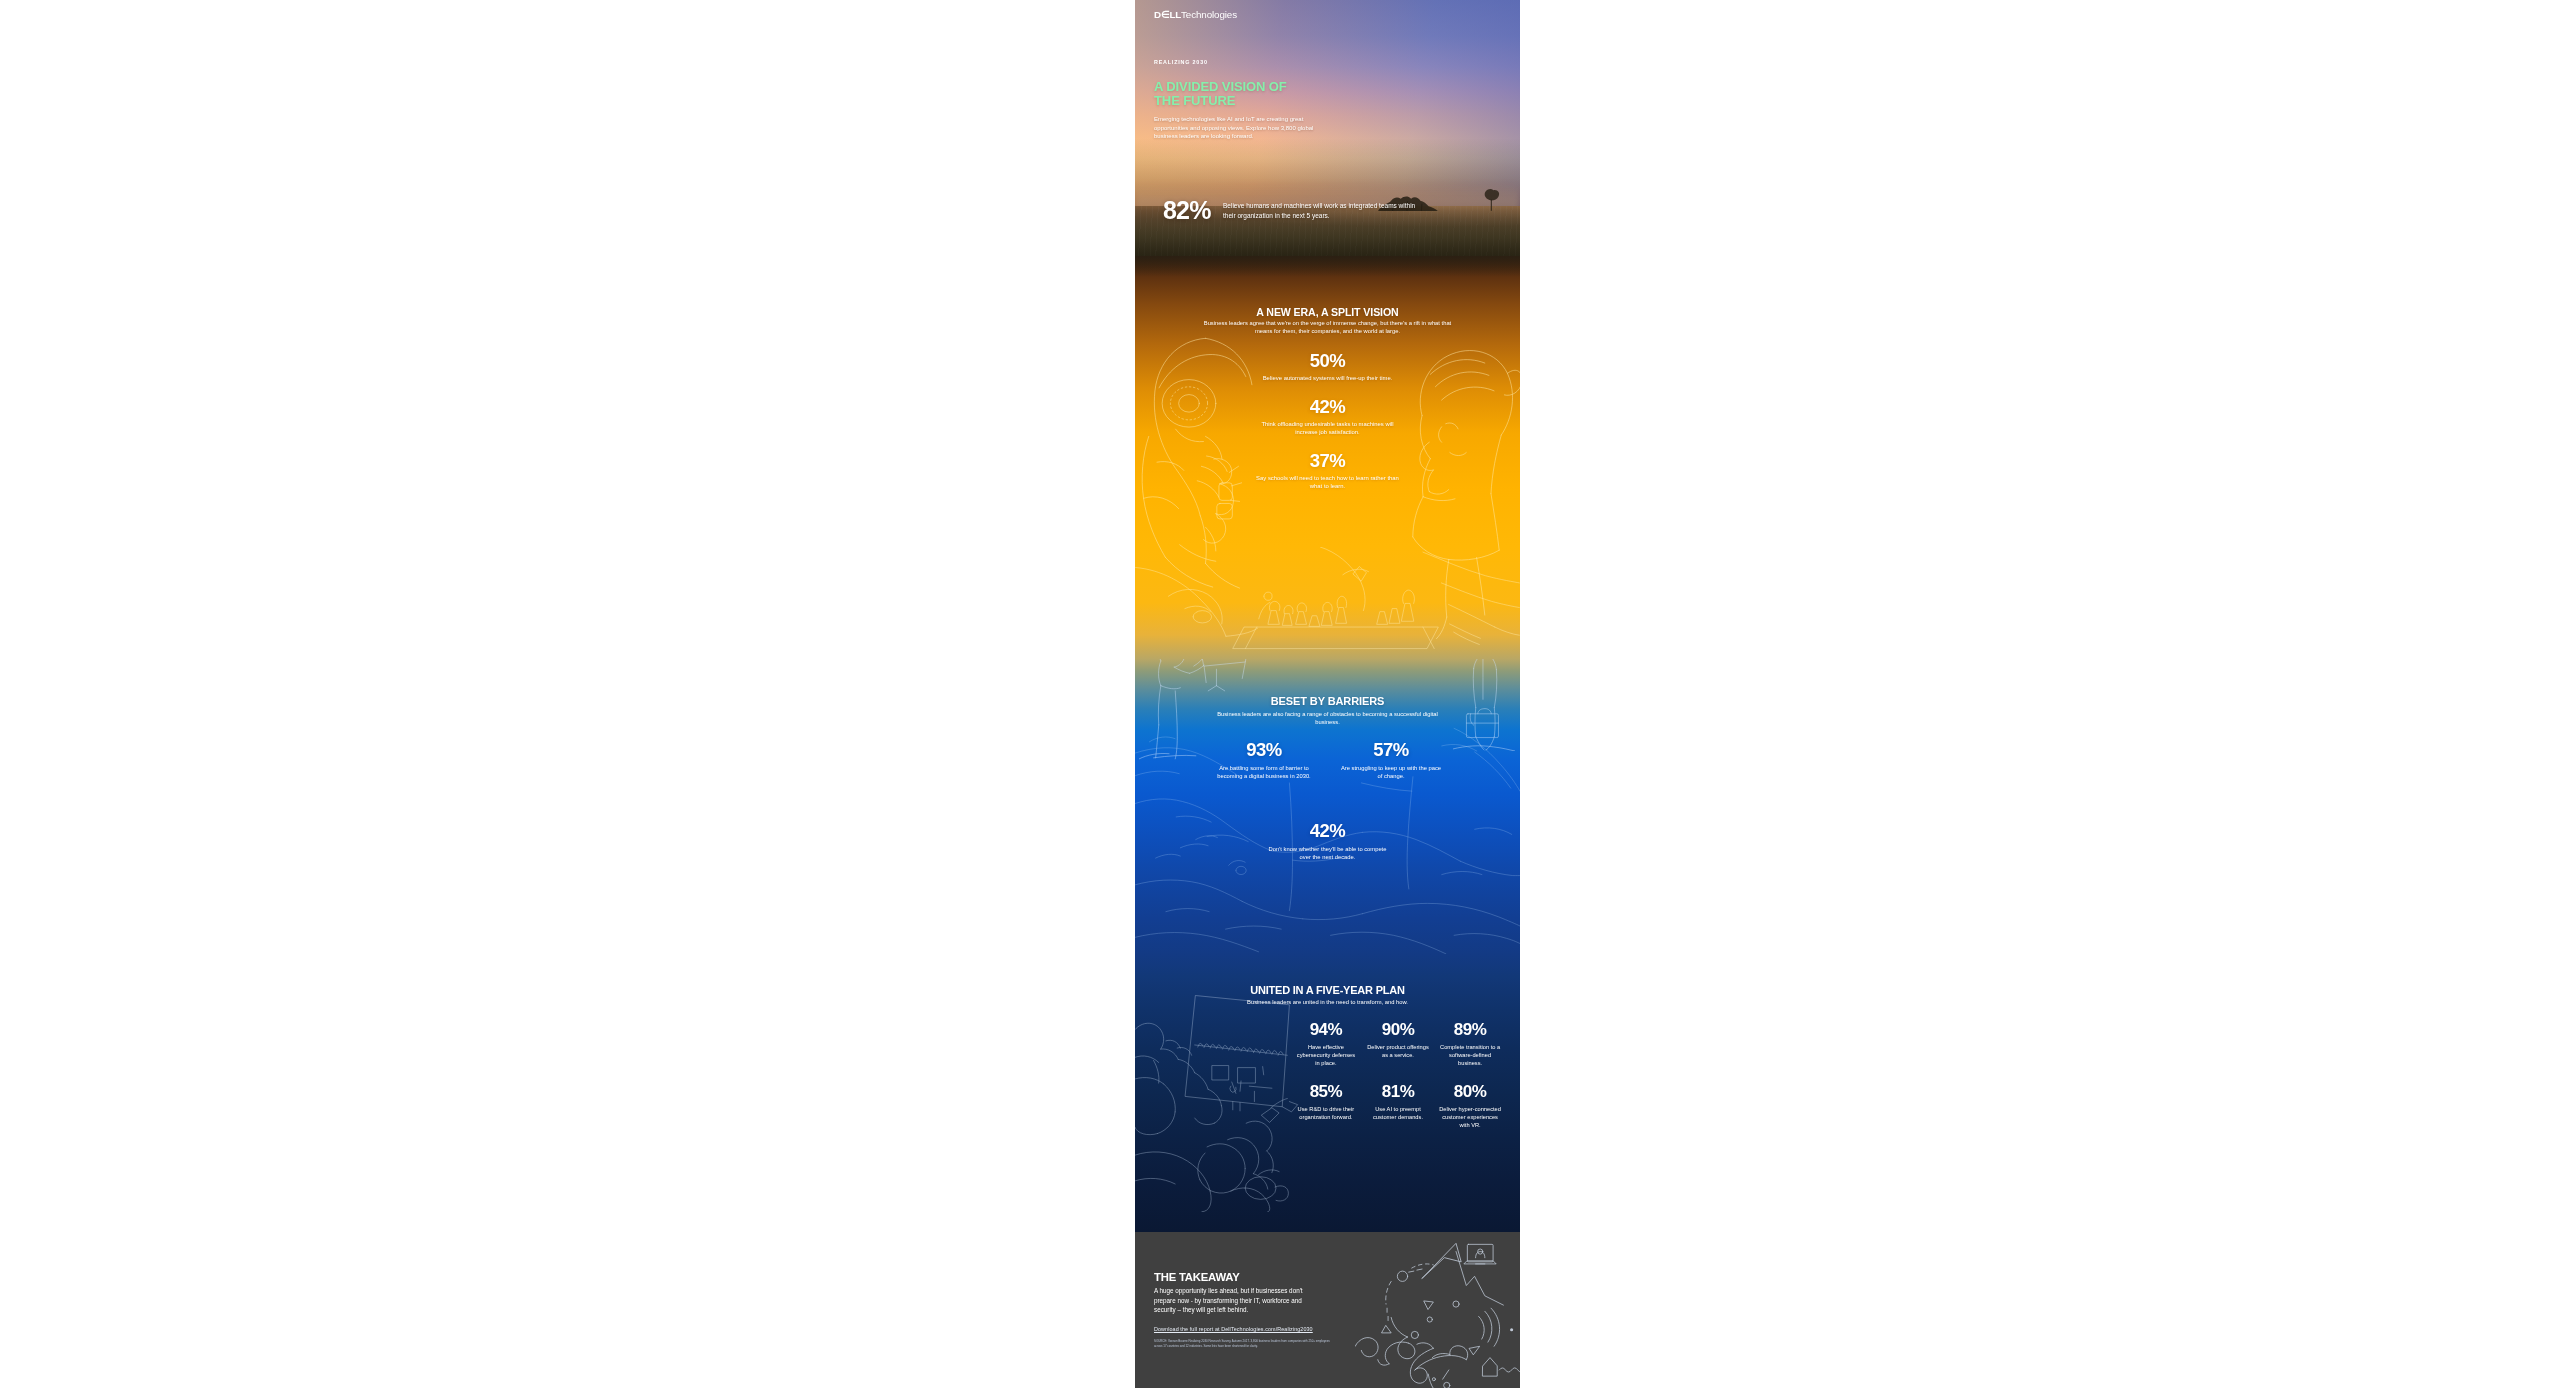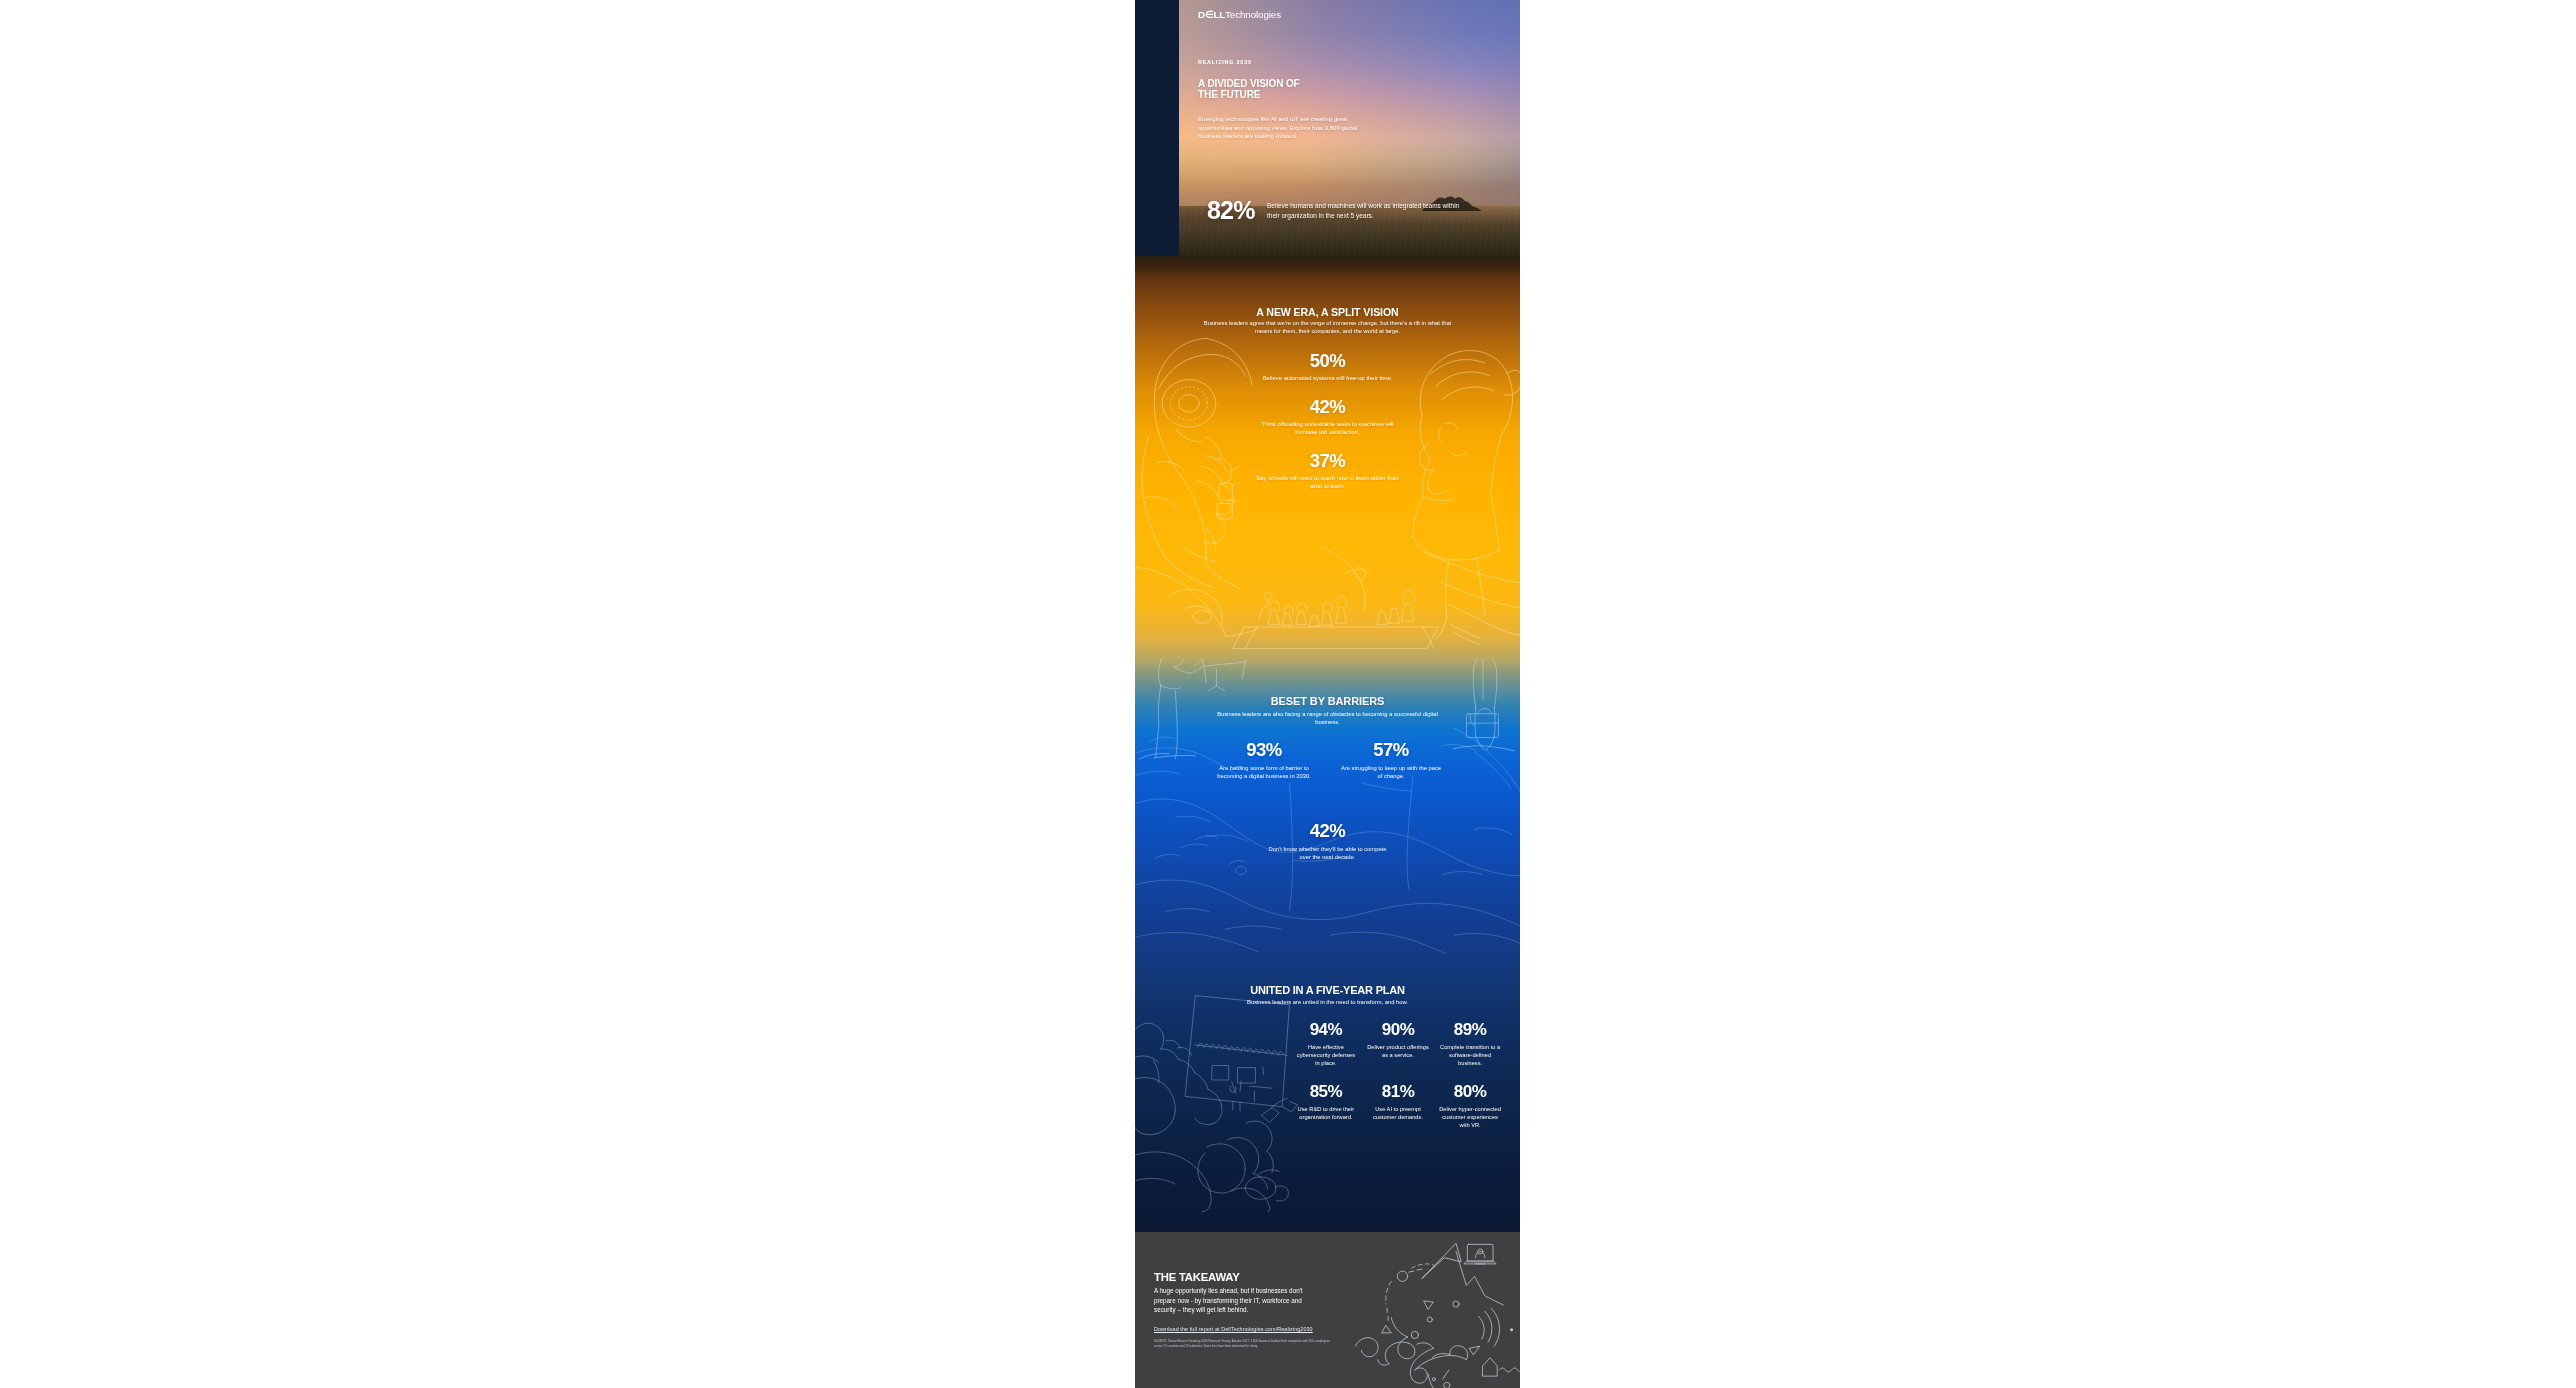--- a/index.html
+++ b/index.html
@@ -5,21 +5,21 @@
   html,body{margin:0;padding:0;background:#ffffff;}
   body{font-family:"Liberation Sans","DejaVu Sans",sans-serif;}
   .canvas{
     position:relative;width:2657px;height:1389px;background:#ffffff;overflow:hidden;
   }
   .info{
     position:absolute;left:1135px;top:0;width:385px;height:1389px;overflow:hidden;
     background:#0d1b34;
   }
   
-  .sec-hero{position:relative;width:100%;height:256px;overflow:hidden;margin-left:44px;}
+  .sec-hero{position:relative;width:100%;height:256px;overflow:hidden;}
   .hero-sky{
     position:absolute;inset:0;
     background:
       linear-gradient(100deg,
         rgba(255,190,120,.55) 0%,
         rgba(255,170,140,.25) 35%,
         rgba(120,130,200,.30) 70%,
         rgba(90,105,185,.55) 100%),
       linear-gradient(180deg,
         #5a6aae 0%,
@@ -67,22 +67,22 @@
     position:absolute;left:19px;top:9.3px;color:#fff;z-index:6;
     font-size:9.8px;letter-spacing:0.1px;white-space:nowrap;
   }
   .logo .dell{font-weight:700;letter-spacing:-0.2px;}
   .logo .tech{font-weight:300;letter-spacing:-0.1px;}
   .eyebrow{
     position:absolute;left:19px;top:59px;z-index:6;color:#fff;
     font-size:5.4px;font-weight:700;letter-spacing:0.8px;
   }
   .hero-title{
-    position:absolute;left:19px;top:71px;z-index:6;color:#ffffff;
-    font-size:10px;line-height:1.12;font-weight:700;letter-spacing:-0.1px;
+    position:absolute;left:19px;top:71px;z-index:6;color:#86efac;
+    font-size:13px;line-height:1.12;font-weight:700;letter-spacing:-0.1px;
     text-shadow:0 0.5px 2.6px rgba(90,50,30,.25);
   }
   .hero-sub{
     position:absolute;left:19px;top:109px;width:167px;z-index:6;color:#fff;
     font-size:6px;line-height:1.42;font-weight:400;
     text-shadow:0 0.5px 2.1px rgba(90,50,30,.3);
   }
   .hero-stat{
     position:absolute;left:28px;top:198px;z-index:6;display:flex;align-items:center;gap:12.4px;
   }

